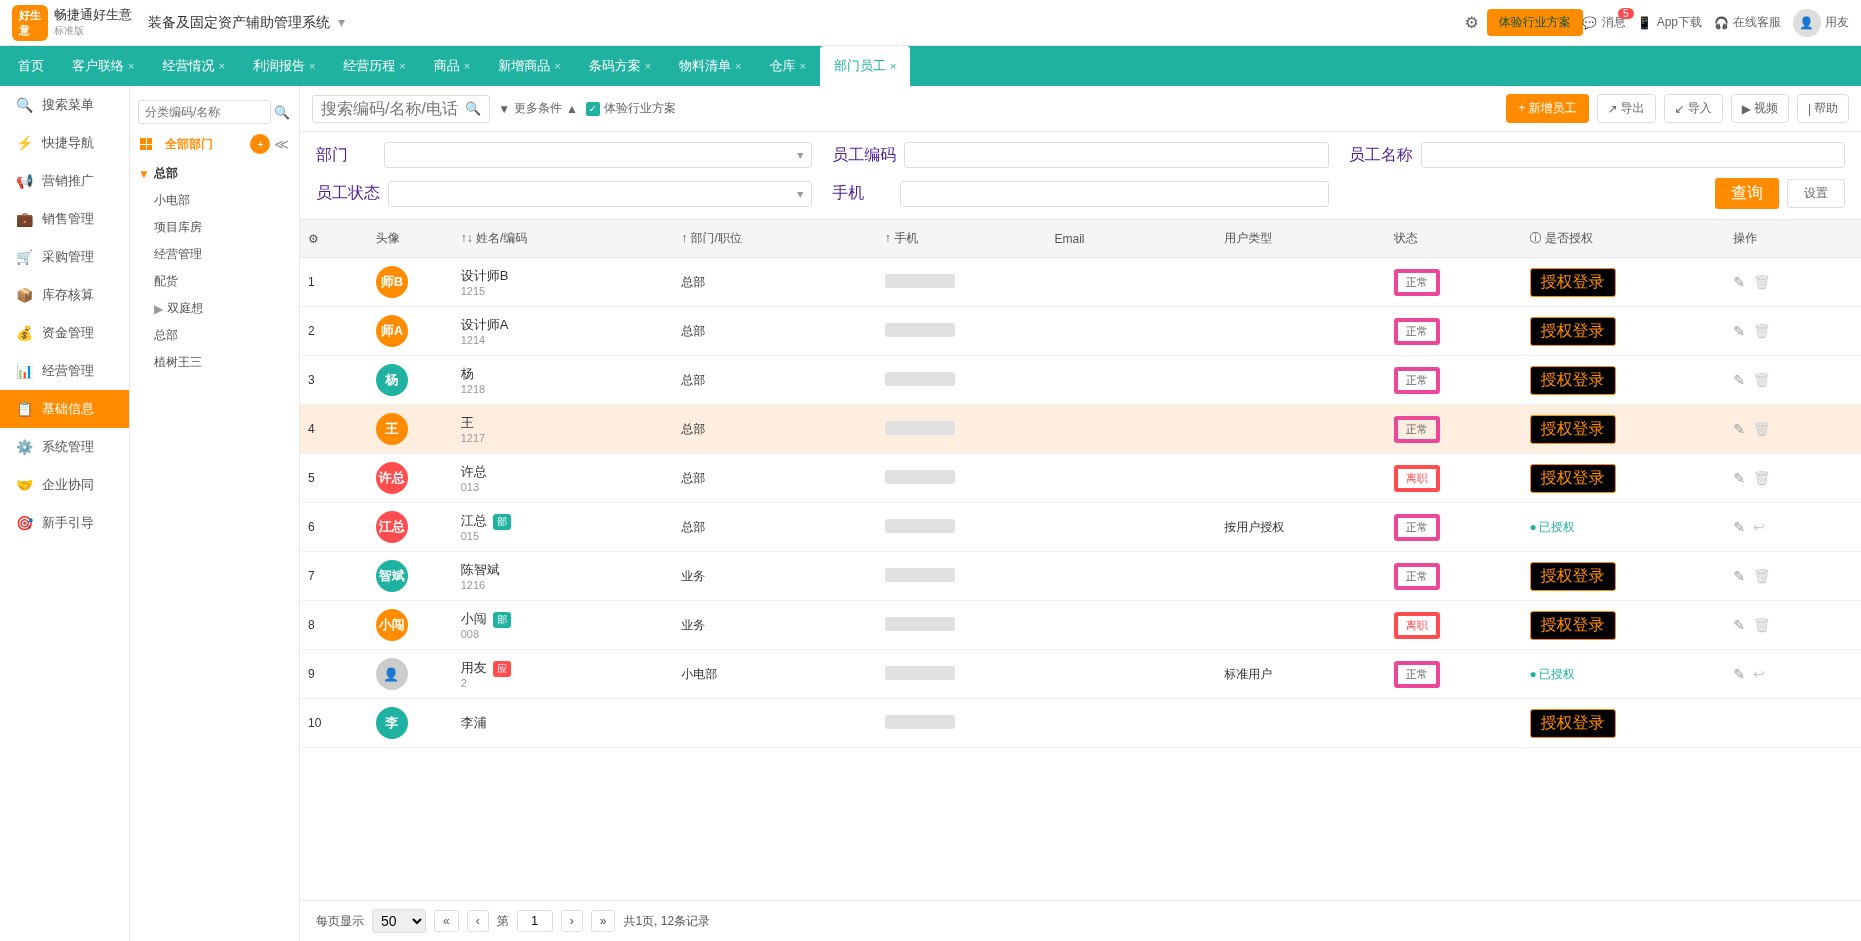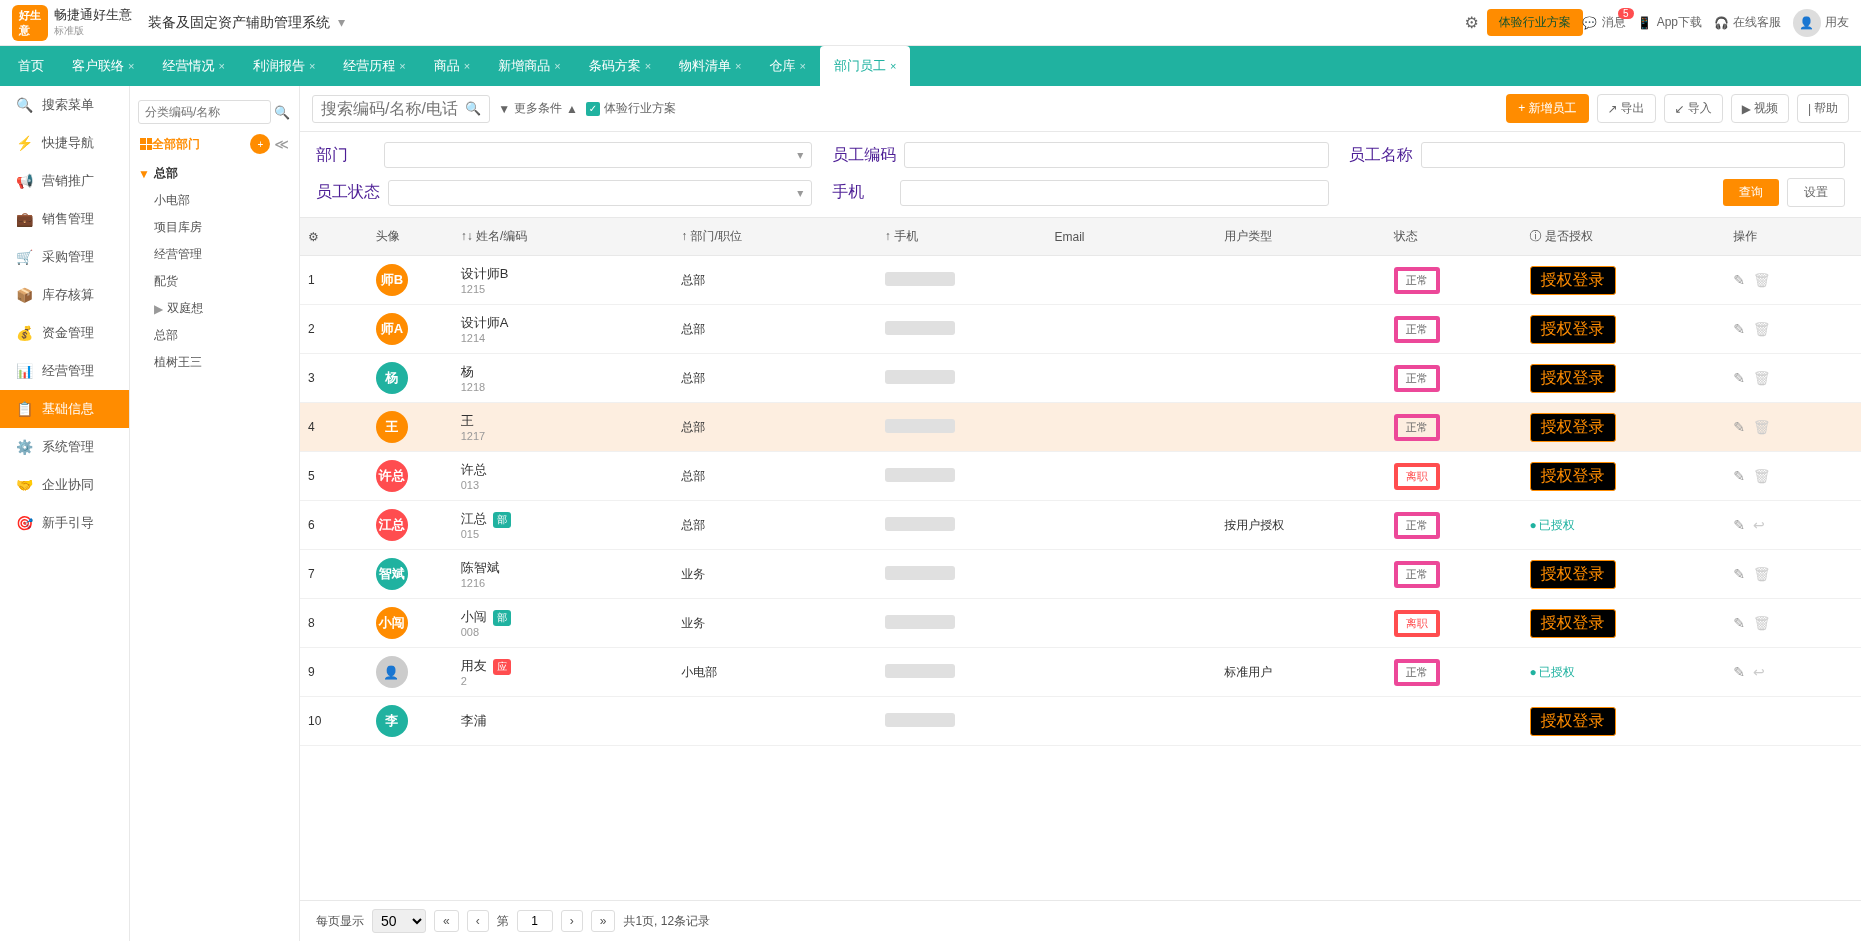--- a/index.html
+++ b/index.html
@@ -59,21 +59,21 @@
     .filter-more { display: flex; align-items: center; gap: 4px; color: #666; font-size: 12px; cursor: pointer; }
     .filter-check { display: flex; align-items: center; gap: 4px; color: #666; font-size: 12px; }
     .check-box { width: 14px; height: 14px; background: #20b2a0; border-radius: 2px; display: flex; align-items: center; justify-content: center; color: #fff; font-size: 10px; }
     .toolbar-right { margin-left: auto; display: flex; align-items: center; gap: 8px; }
     .btn-primary { background: #ff8c00; color: #fff; border: none; border-radius: 4px; padding: 6px 12px; font-size: 12px; cursor: pointer; }
     .btn-outline { border: 1px solid #ddd; background: #fff; color: #666; border-radius: 4px; padding: 5px 10px; font-size: 12px; cursor: pointer; display: flex; align-items: center; gap: 3px; }
     .filter-row { display: flex; align-items: center; gap: 8px; }
     .filter-label { color: #4c1d95; font-size: 16px; white-space: nowrap; min-width: 60px; text-align: left; }
     .filter-input { flex: 1; border: 1px solid #ddd; border-radius: 3px; padding: 5px 8px; font-size: 12px; outline: none; }
     .filter-select { flex: 1; border: 1px solid #ddd; border-radius: 3px; padding: 5px 8px; font-size: 12px; outline: none; background: #fff; display: flex; align-items: center; justify-content: space-between; cursor: pointer; }
-    .btn-query { background: #ff8c00; color: #fff; border: none; border-radius: 3px; padding: 5px 16px; font-size: 12px; cursor: pointer; }
+    .btn-query { background: #ff8c00; color: #fff; border: none; border-radius: 3px; padding: 5px 16px; font-size: 16px; cursor: pointer; }
     .btn-reset { background: #fff; color: #666; border: 1px solid #ddd; border-radius: 3px; padding: 5px 16px; font-size: 12px; cursor: pointer; }
 
     
     .data-table { flex: 1; overflow-y: auto; background: #fff; }
     table { width: 100%; border-collapse: collapse; font-size: 12px; }
     thead th { background: #f5f5f5; padding: 10px 8px; text-align: left; color: #555; font-weight: normal; border-bottom: 1px solid #e8e8e8; white-space: nowrap; }
     tbody tr { border-bottom: 1px solid #f0f0f0; }
     tbody tr.highlighted { background: #fdeee0; }
     tbody td { padding: 8px 8px; vertical-align: middle; color: #333; }
     .avatar-circle { width: 32px; height: 32px; border-radius: 50%; display: flex; align-items: center; justify-content: center; color: #fff; font-size: 13px; font-weight: bold; }
@@ -245,21 +245,21 @@
   </div>
 
   <div class="content-area">
 
     <div class="dept-panel">
       <div class="search-row">
         <input class="search-input-sm" type="text" placeholder="分类编码/名称" style="">
         <span style="color:#999;cursor:pointer;">🔍</span>
       </div>
       <div class="dept-header">
-        <span style="color:#ff8c00;font-size:12px;font-weight:bold;display:flex;align-items:center;gap:0;">
+        <span style="color:#ff8c00;font-size:12px;font-weight:bold;display:flex;align-items:center;gap:13px;">
           <span style="display:inline-grid;grid-template-columns:1fr 1fr;gap:1px;width:12px;height:12px;">
             <span style="background:#ff8c00;"></span>
               <span style="background:#ff8c00;"></span>
             <span style="background:#ff8c00;"></span>
               <span style="background:#ff8c00;"></span>
           </span>
           <span>全部部门</span>
         </span>
         <div style="display:flex;align-items:center;gap:4px;">
           <div class="dept-icon-btn" style="background:#ff8c00;">+</div>

